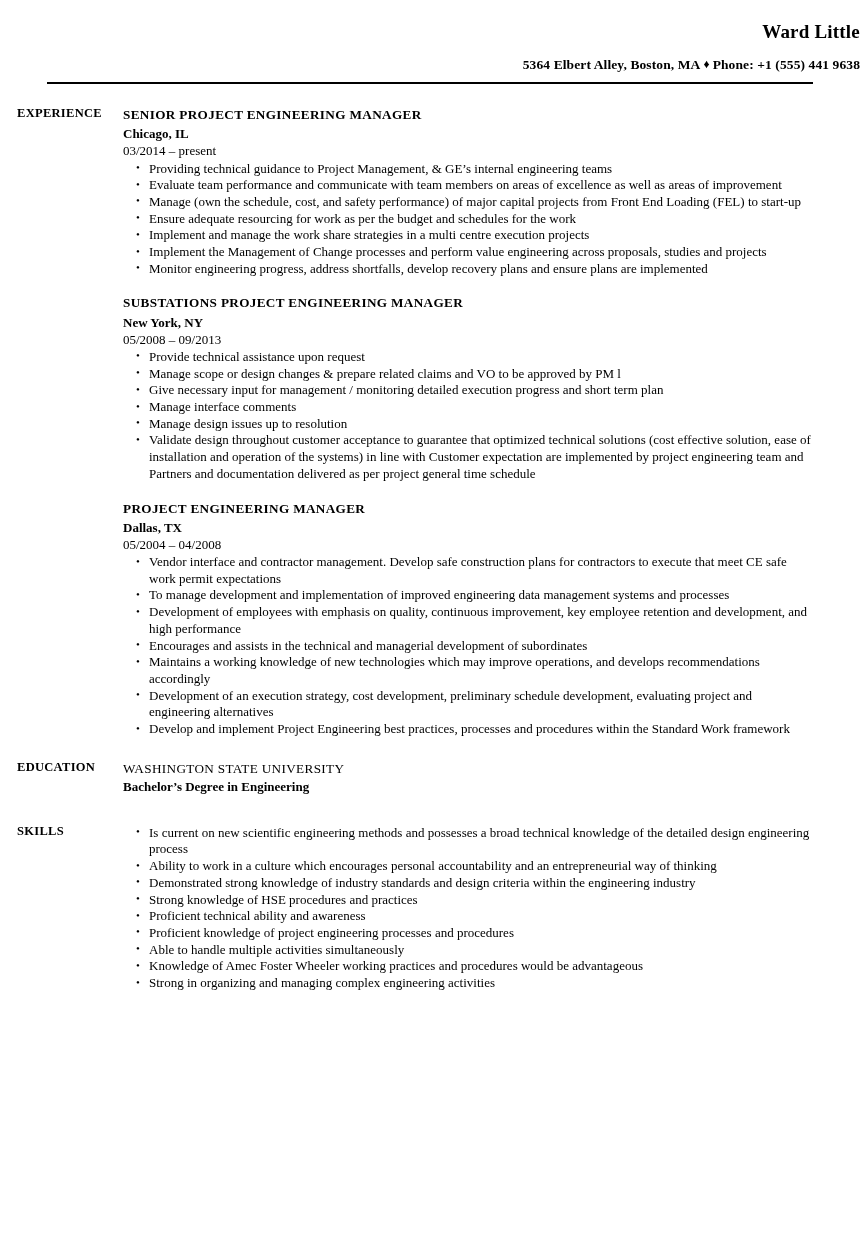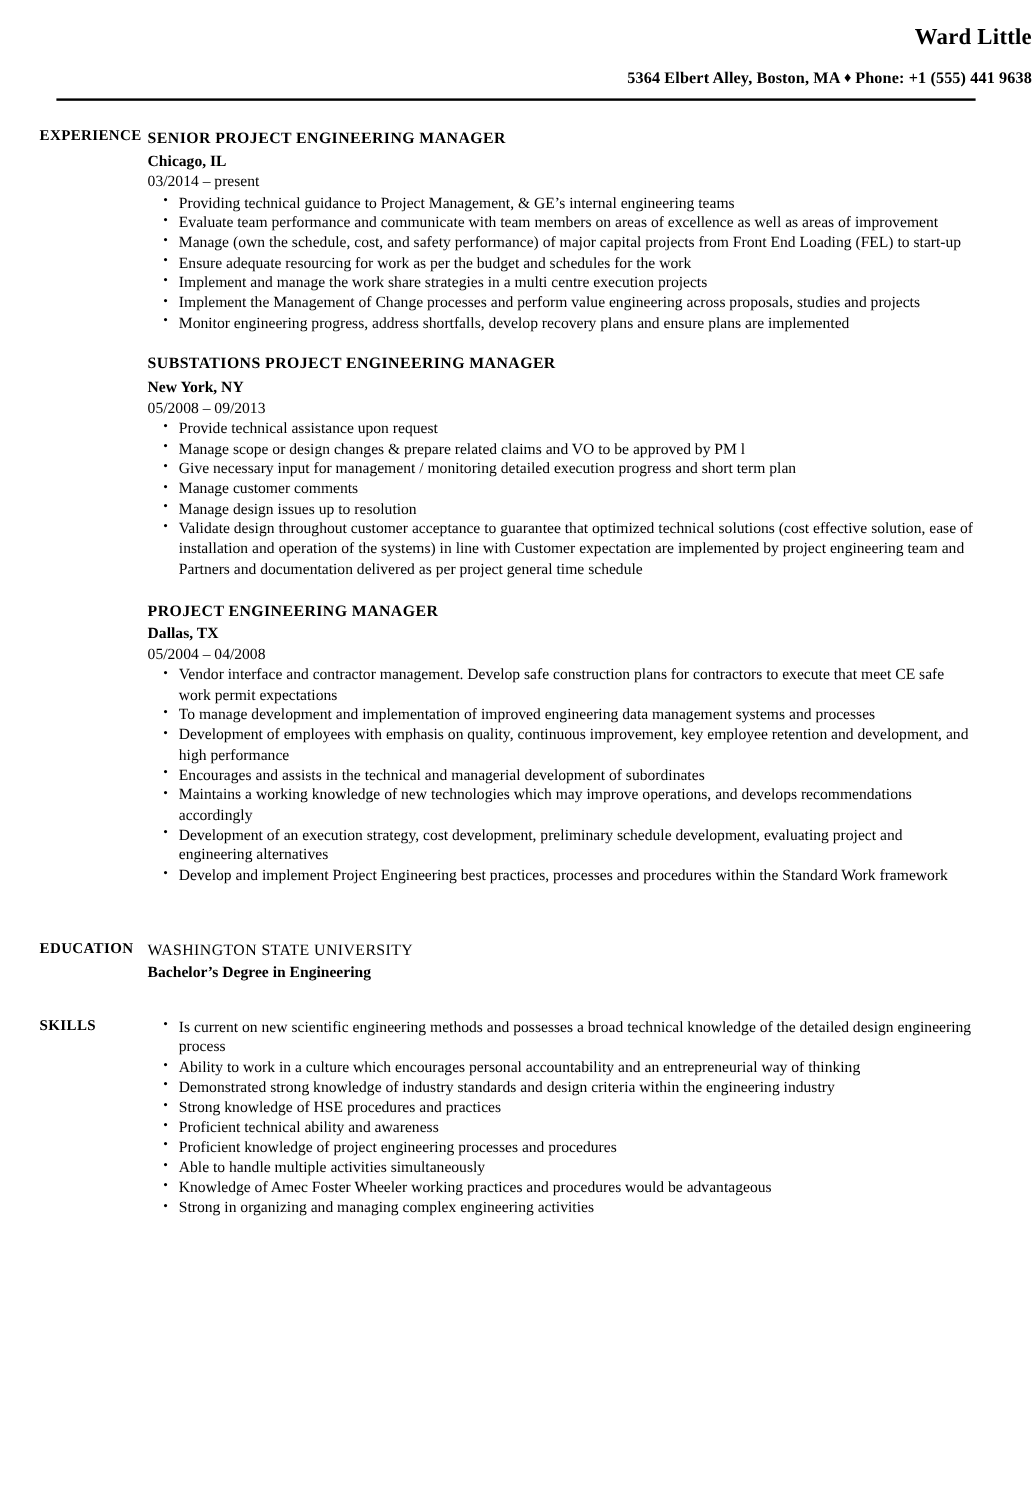--- a/index.html
+++ b/index.html
@@ -53,35 +53,35 @@
   }
 
   
   .section {
     display: flex;
     align-items: flex-start;
   }
   .section-label {
     width: 123px;
     flex: 0 0 123px;
-    padding-left: 33px;
+    padding-left: 17px;
     box-sizing: border-box;
     font-size: 12.5px;
     font-weight: bold;
     letter-spacing: 0.3px;
     line-height: 1.25;
   }
   .section-body {
     flex: 1 1 auto;
     padding-right: 47px;
     box-sizing: border-box;
   }
 
   #experience-section { margin-top: 22px; }
-  #education-section  { margin-top: 45px; }
+  #education-section  { margin-top: 22px; }
   #skills-section     { margin-top: 28px; }
 
   
   .job { margin-bottom: 17px; }
   .job:last-child { margin-bottom: 0; }
 
   .job-title {
     font-size: 13.2px;
     font-weight: bold;
     letter-spacing: 0.35px;
@@ -171,21 +171,21 @@
       </div>
 
       <div class="job">
         <div class="job-title">SUBSTATIONS PROJECT ENGINEERING MANAGER</div>
         <div class="job-location">New York, NY</div>
         <div class="job-dates">05/2008 – 09/2013</div>
         <ul class="bullets">
           <li>Provide technical assistance upon request</li>
           <li>Manage scope or design changes &amp; prepare related claims and VO to be approved by PM l</li>
           <li>Give necessary input for management / monitoring detailed execution progress and short term plan</li>
-          <li>Manage customer comments</li>
+          <li>Manage interface comments</li>
           <li>Manage design issues up to resolution</li>
           <li>Validate design throughout customer acceptance to guarantee that optimized technical solutions (cost effective solution, ease of installation and operation of the systems) in line with Customer expectation are implemented by project engineering team and Partners and documentation delivered as per project general time schedule</li>
         </ul>
       </div>
 
       <div class="job">
         <div class="job-title">PROJECT ENGINEERING MANAGER</div>
         <div class="job-location">Dallas, TX</div>
         <div class="job-dates">05/2004 – 04/2008</div>
         <ul class="bullets">

